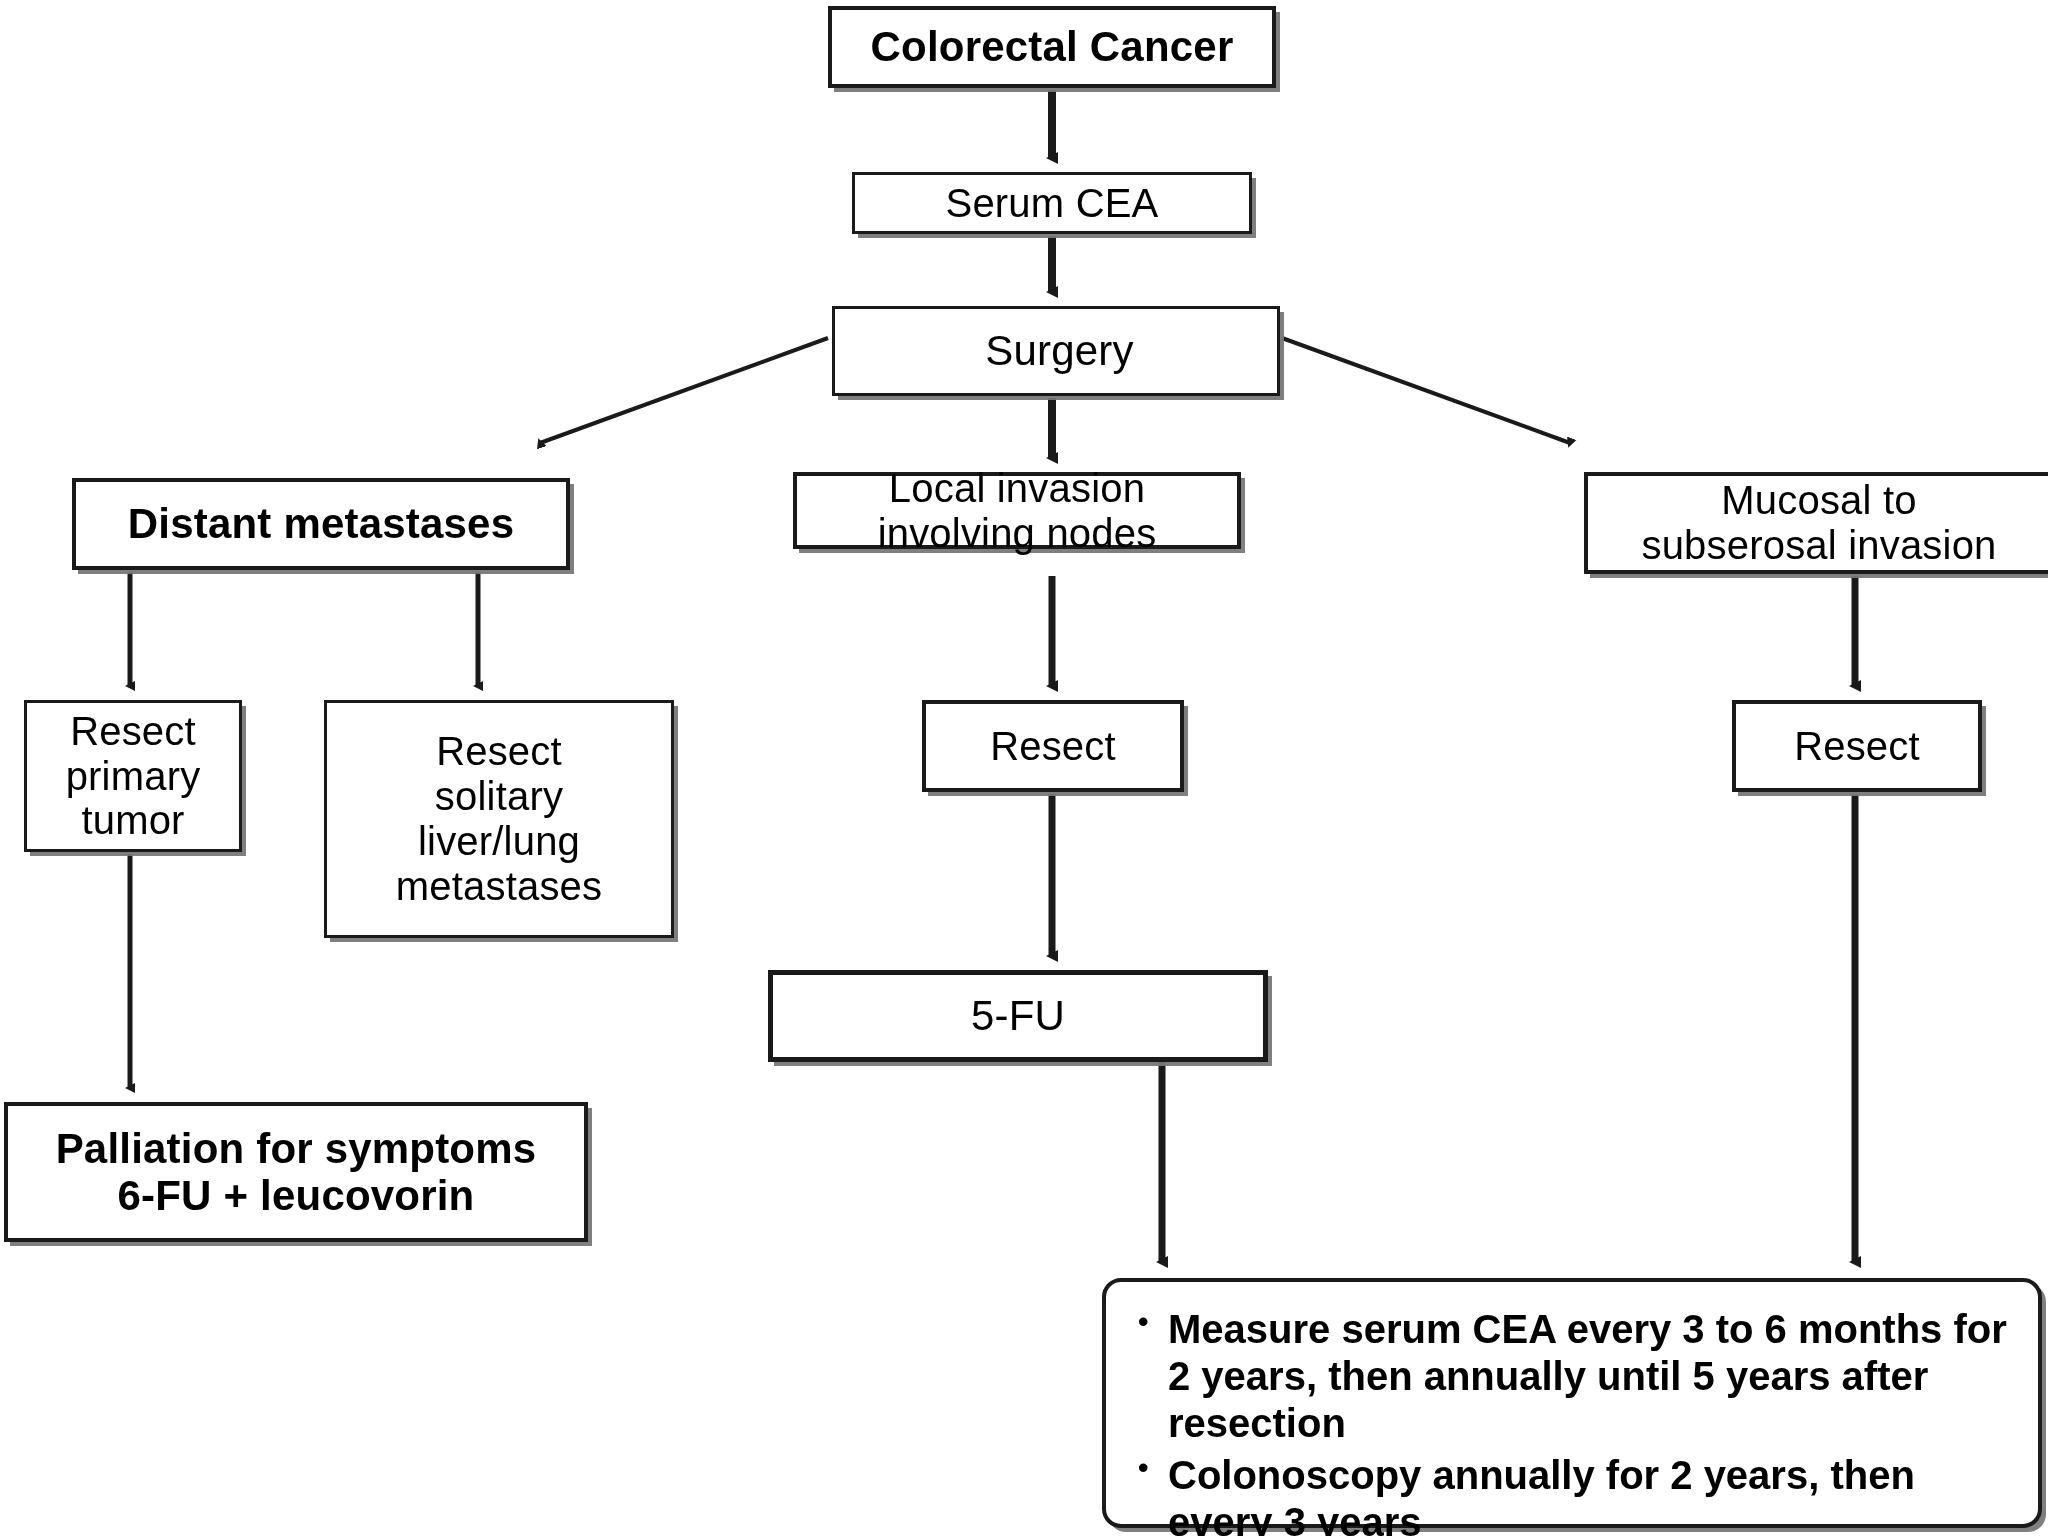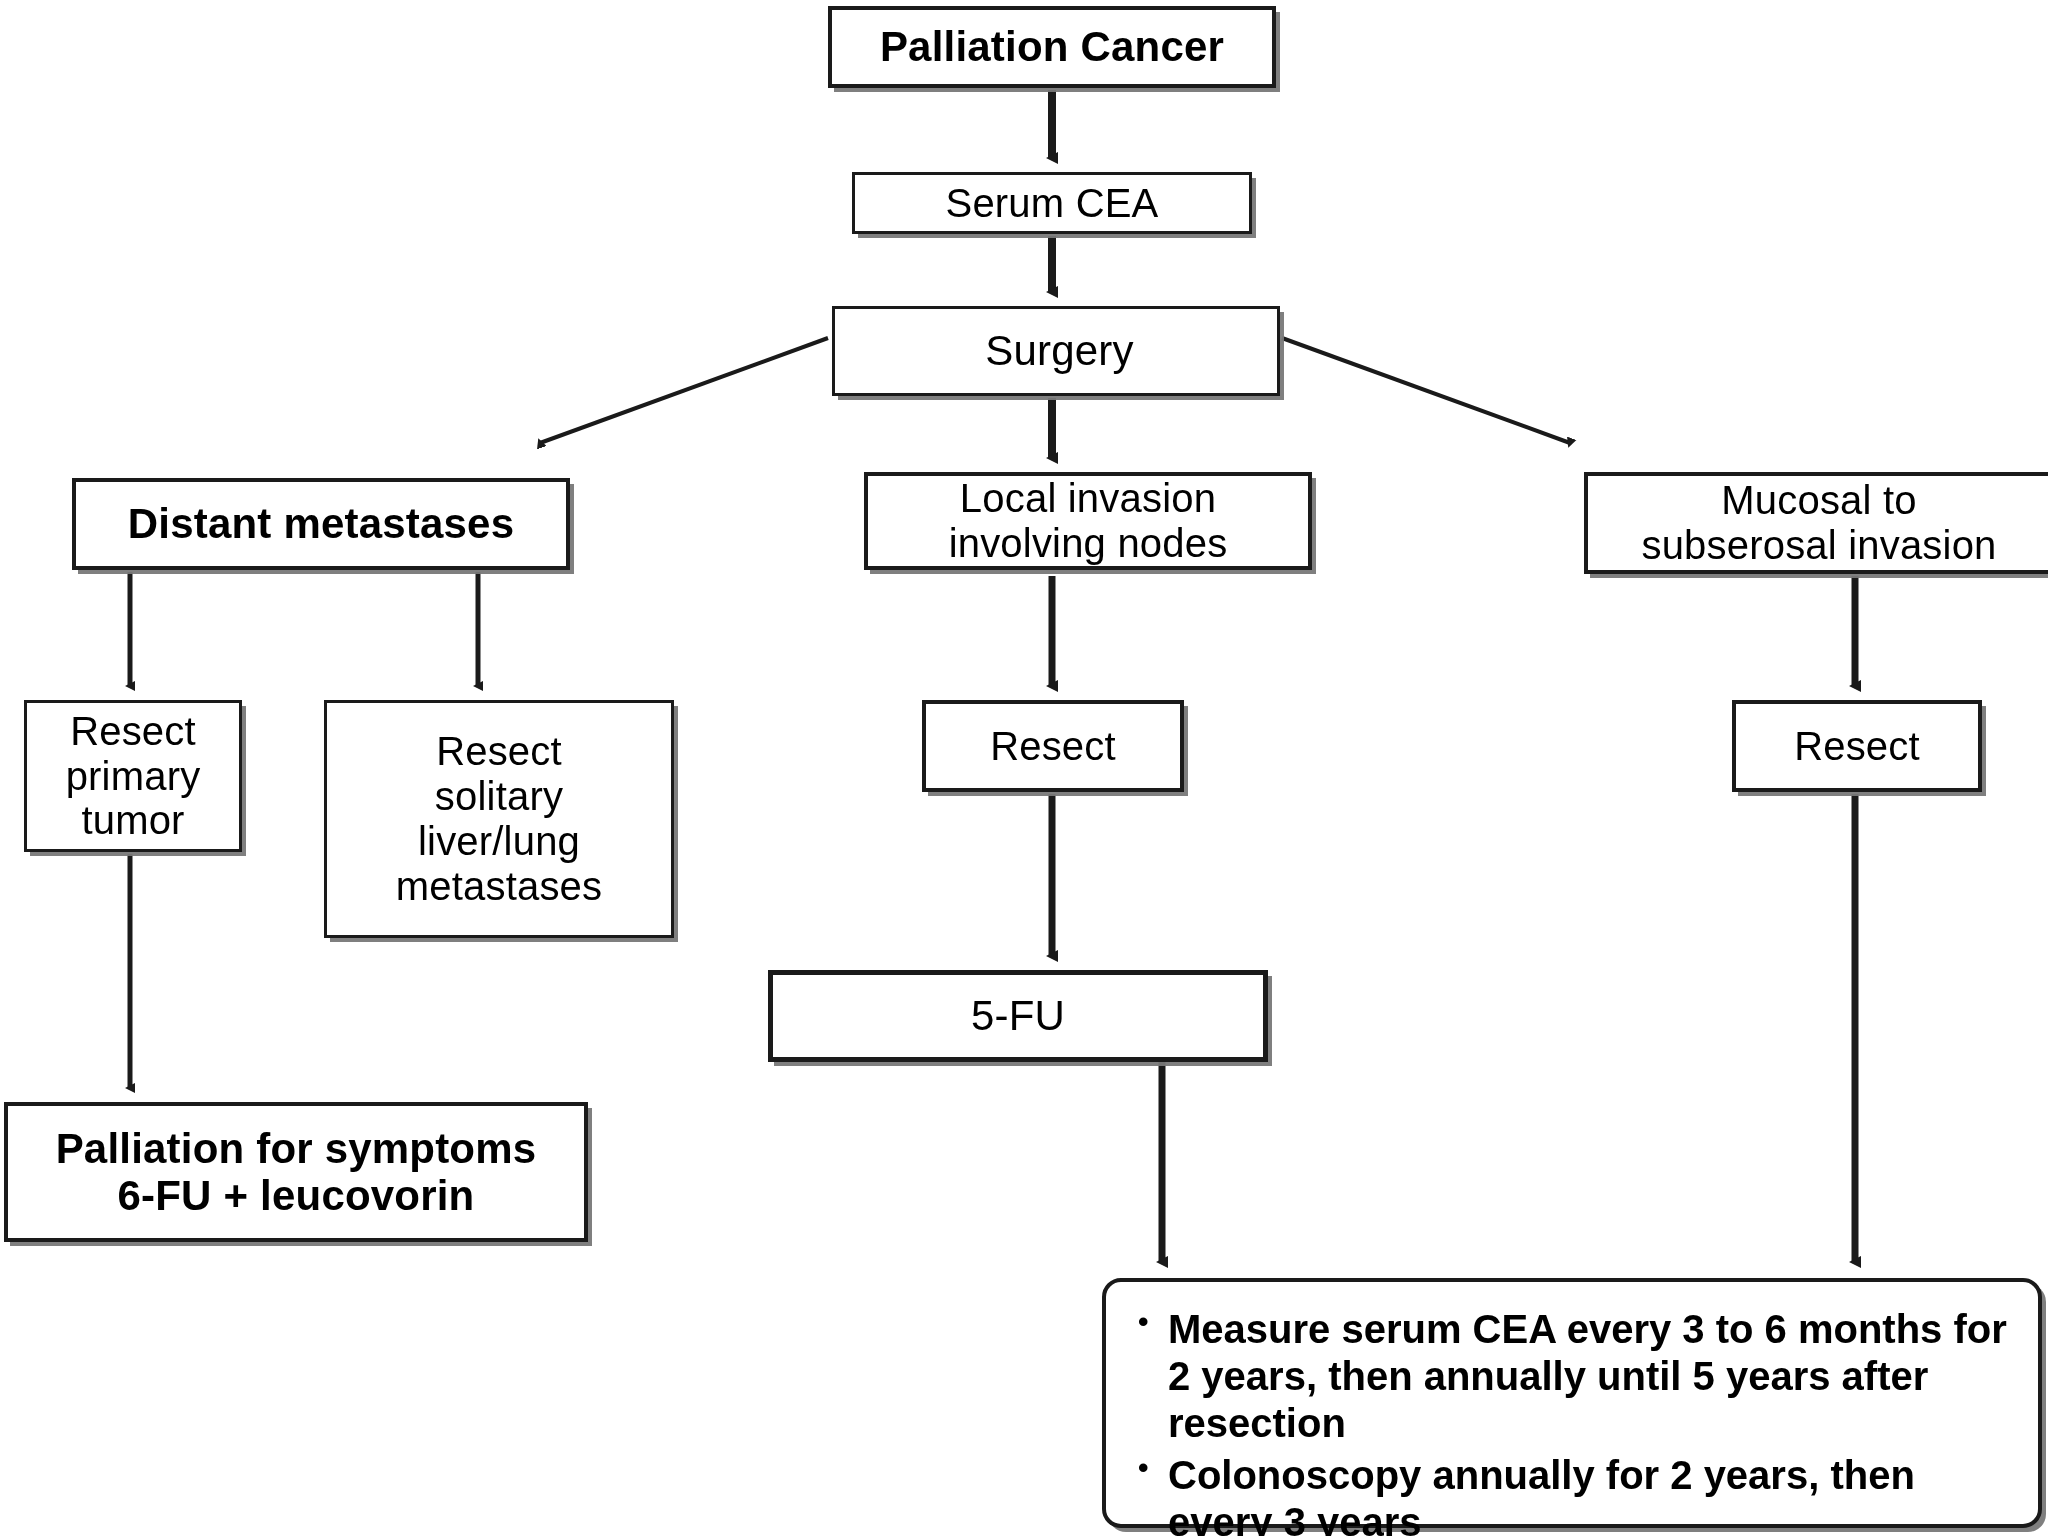--- a/index.html
+++ b/index.html
@@ -45,21 +45,21 @@
   }
   .bold .txt { font-weight: bold; }
   .reg .txt { font-weight: normal; }
 
   
   #n-root      { left: 828px;  top: 6px;    width: 448px; height: 82px;  font-size: 42px; border-width: 4px; }
   #n-cea       { left: 852px;  top: 172px;  width: 400px; height: 62px;  font-size: 40px; border-width: 3px; }
   #n-surgery   { left: 832px;  top: 306px;  width: 448px; height: 90px;  font-size: 42px; border-width: 3px; padding-left: 7px; }
 
   #n-distant   { left: 72px;   top: 478px;  width: 498px; height: 92px;  font-size: 42px; border-width: 4px; }
-  #n-local     { left: 864px;  top: 472px;  width: 448px; height: 98px; font-size: 40px; border-width: 4px; }
+  #n-local     { left: 793px;  top: 472px;  width: 448px; height: 77px; font-size: 40px; border-width: 4px; }
   #n-mucosal   { left: 1584px; top: 472px;  width: 470px; height: 102px; font-size: 40px; border-width: 4px; }
 
   #n-resect-primary { left: 24px;   top: 700px;  width: 218px; height: 152px; font-size: 40px; border-width: 3px; }
   #n-resect-liver   { left: 324px;  top: 700px;  width: 350px; height: 238px; font-size: 40px; border-width: 3px; }
   #n-resect-mid     { left: 922px;  top: 700px;  width: 262px; height: 92px;  font-size: 40px; border-width: 4px; }
   #n-resect-right   { left: 1732px; top: 700px;  width: 250px; height: 92px;  font-size: 40px; border-width: 4px; }
 
   #n-5fu       { left: 768px;  top: 970px;  width: 500px; height: 92px;  font-size: 42px; border-width: 5px; }
   #n-palliation{ left: 4px;    top: 1102px; width: 584px; height: 140px; font-size: 42px; border-width: 4px; }
 
@@ -122,21 +122,21 @@
     <line x1="130" y1="854" x2="130" y2="1088" stroke="#1a1a1a" stroke-width="5" marker-end="url(#ahs)"></line>
 
     <line x1="1052" y1="794" x2="1052" y2="956" stroke="#1a1a1a" stroke-width="7" marker-end="url(#ah)"></line>
 
     <line x1="1162" y1="1062" x2="1162" y2="1262" stroke="#1a1a1a" stroke-width="7" marker-end="url(#ah)"></line>
 
     <line x1="1855" y1="794" x2="1855" y2="1262" stroke="#1a1a1a" stroke-width="7" marker-end="url(#ah)"></line>
   </svg>
 
   <div class="node bold" id="n-root">
-    <span class="txt">Palliation Cancer</span>
+    <span class="txt">Colorectal Cancer</span>
   </div>
 
   <div class="node reg" id="n-cea">
     <span class="txt">Serum CEA</span>
   </div>
 
   <div class="node reg" id="n-surgery">
     <span class="txt">Surgery</span>
   </div>
 

